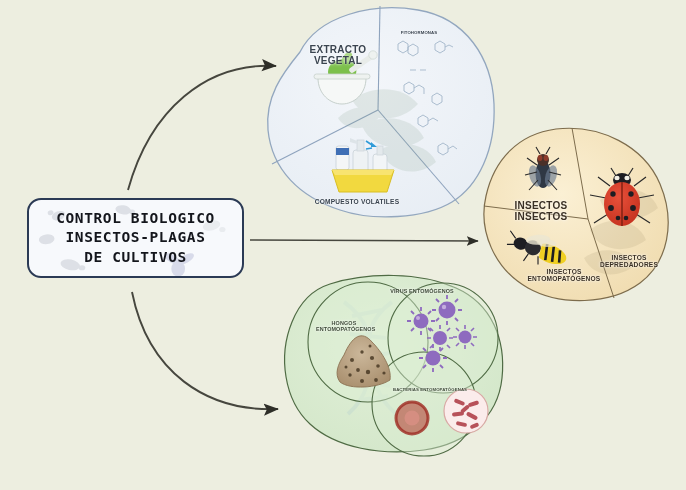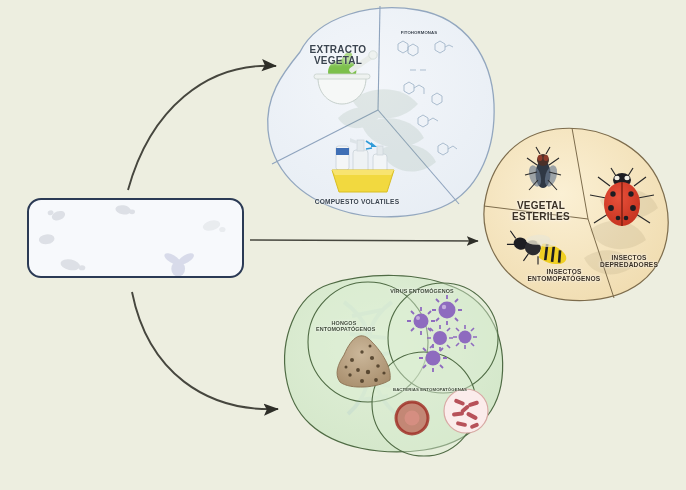--- a/index.html
+++ b/index.html
@@ -323,27 +323,30 @@
       <g fill="#7e86b5" opacity=".5">
         <ellipse cx="152" cy="70" rx="7" ry="8"></ellipse>
         <ellipse cx="160" cy="60" rx="9" ry="4" transform="rotate(-30 160 60)"></ellipse>
         <ellipse cx="146" cy="60" rx="9" ry="4" transform="rotate(30 146 60)"></ellipse>
       </g>
       <g fill="#b9bec6" opacity=".45">
         <ellipse cx="186" cy="26" rx="9" ry="5" transform="rotate(-14 186 26)"></ellipse>
         <ellipse cx="197" cy="30" rx="3.2" ry="2.6"></ellipse>
       </g>
     </svg>
+    <div class="title-text">CONTROL BIOLOGICO
+INSECTOS-PLAGAS
+DE CULTIVOS</div>
   </div>
 
   <div class="lbl s8 blu" style="left:296px;top:44px;width:84px;">EXTRACTO VEGETAL</div>
   <div class="lbl s5 blu" style="left:386px;top:31px;width:66px;">FITOHORMONAS</div>
   <div class="lbl s7 blu" style="left:300px;top:198px;width:114px;">COMPUESTO VOLATILES</div>
 
-  <div class="lbl s8 tan" style="left:488px;top:200px;width:106px;">VEGETAL ESTERILES</div>
+  <div class="lbl s8 tan" style="left:488px;top:200px;width:106px;">INSECTOS INSECTOS</div>
   <div class="lbl s7 tan" style="left:592px;top:254px;width:74px;">INSECTOS
 DEPREDADORES</div>
   <div class="lbl s7 tan" style="left:518px;top:268px;width:92px;">INSECTOS
 ENTOMOPATÓGENOS</div>
 
   <div class="lbl s6 grn" style="left:316px;top:320px;width:56px;">HONGOS
 ENTOMOPATÓGENOS</div>
   <div class="lbl s6 grn" style="left:386px;top:288px;width:72px;">VIRUS ENTOMÓGENOS</div>
   <div class="lbl s5 grn" style="left:388px;top:388px;width:84px;">BACTERIAS ENTOMOPATÓGENAS</div>
 

